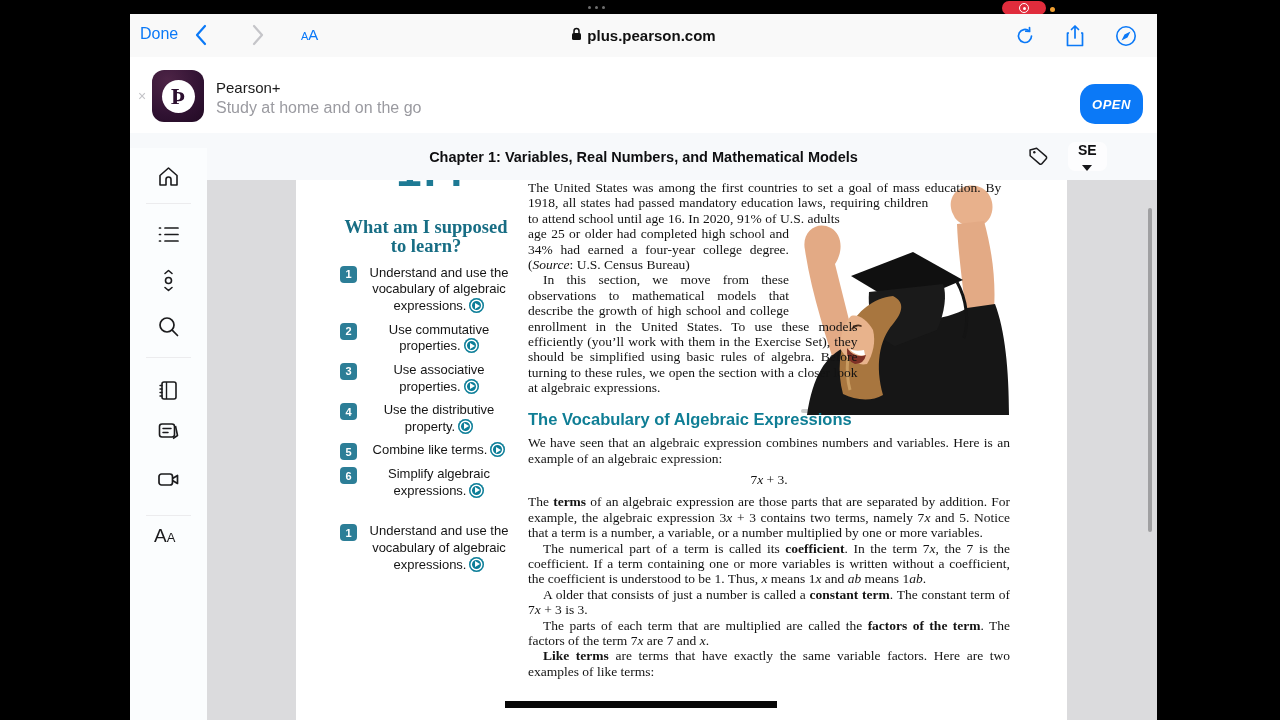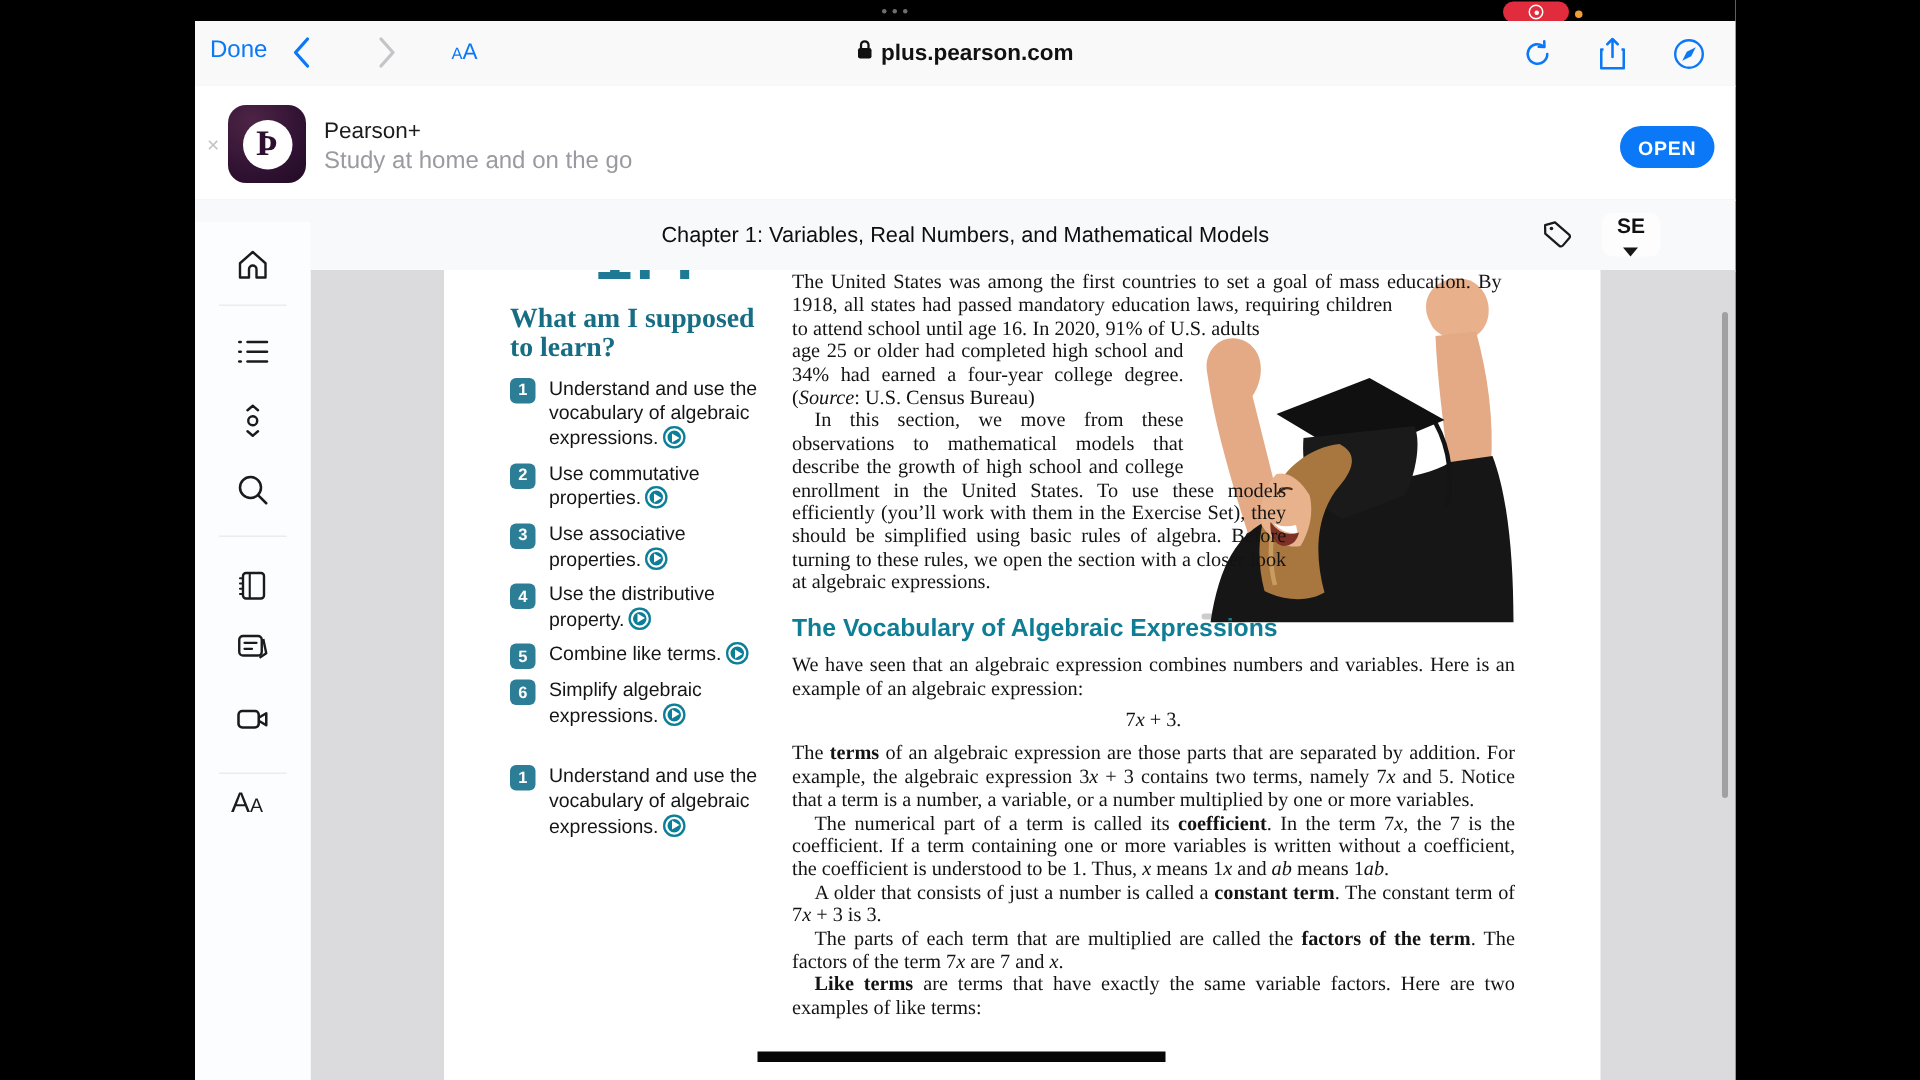--- a/index.html
+++ b/index.html
@@ -28,26 +28,26 @@
   
   .banner{position:absolute;left:0;top:57px;width:100%;height:76px;background:#fff;border-bottom:1px solid #e7e7e9;}
   .banner-x{position:absolute;left:8px;top:32px;color:#c3c3c7;font-size:14px;line-height:14px;}
   .app-icon{position:absolute;left:22px;top:13px;width:52px;height:52px;border-radius:12px;
     background:radial-gradient(120% 120% at 30% 20%,#4d2446 0%,#301232 55%,#1d081f 100%);
     display:flex;align-items:center;justify-content:center;}
   .app-icon .pcircle{width:33px;height:33px;border-radius:50%;background:#fff;display:flex;align-items:center;justify-content:center;
     font-family:"Liberation Serif",serif;font-weight:700;font-size:24px;color:#2d1030;}
   .banner-title{position:absolute;left:86px;top:22px;font-size:15px;color:#1b1b1b;}
   .banner-sub{position:absolute;left:86px;top:42px;font-size:16px;color:#9a9aa0;}
-  .open-btn{position:absolute;left:950px;top:27px;width:63px;height:28px;border-radius:15px;background:#0b79f7;
-    color:#fff;font-size:13px;font-weight:700;letter-spacing:.5px;display:flex;align-items:center;justify-content:center;border:none;}
+  .open-btn{position:absolute;left:950px;top:27px;width:63px;height:40px;border-radius:15px;background:#0b79f7;
+    color:#fff;font-size:13px;font-weight:700;letter-spacing:.5px;display:flex;align-items:center;justify-content:center;border:none;font-style:italic;}
   
   .reader-header{position:absolute;left:0;top:133px;width:100%;height:47px;background:#f7f9fb;border-bottom:1px solid #e3e5e7;}
   .chapter-title{position:absolute;left:0;right:0;top:0;height:47px;display:flex;align-items:center;justify-content:center;
-    font-size:14.5px;font-weight:400;color:#0e0e10;}
+    font-size:14.5px;font-weight:700;color:#0e0e10;}
   .tag-btn{position:absolute;left:898px;top:13px;color:#1b1b1d;}
   .se-btn{position:absolute;left:938px;top:9px;height:29px;padding:0 10px;border-radius:7px;background:#fdfdfe;
     display:flex;align-items:center;gap:7px;flex-direction:column;}
   .se-label{font-size:14px;font-weight:700;color:#101012;}
   .se-caret{width:0;height:0;border-left:5px solid transparent;border-right:5px solid transparent;border-top:6px solid #17171a;}
   
   .sidebar{position:absolute;left:0;top:148px;width:77px;height:572px;background:#fbfdfe;z-index:3;}
   .sb-icon{position:absolute;left:27px;width:23px;height:23px;color:#1b1b1d;}
   .sb-div{position:absolute;left:16px;width:45px;height:1px;background:#ececee;}
   .sb-aa{position:absolute;left:24px;font-size:19px;color:#1b1b1d;font-weight:400;}
@@ -55,21 +55,21 @@
   
   .main{position:absolute;left:77px;top:180px;width:950px;height:540px;display:flex;}
   .gutter{background:#dbdbdd;height:540px;}
   .gutter.left{width:89px;}
   .gutter.right{width:90px;position:relative;}
   .scroll-thumb{position:absolute;left:81px;top:28px;width:4px;height:324px;border-radius:2px;background:#a0a0a2;}
   .page{width:771px;height:540px;background:#fff;position:relative;overflow:hidden;}
   
   .secnum-clip{position:absolute;left:100px;top:0;width:95px;height:13px;overflow:hidden;}
   .secnum{display:block;margin-top:-33px;font-size:46px;line-height:46px;font-weight:700;color:#1e7a94;letter-spacing:2px;}
-  .leftcol{position:absolute;left:44px;top:24px;width:172px;}
+  .leftcol{position:absolute;left:44px;top:38px;width:172px;text-align:center;}
   .obj-head{font-family:"Liberation Serif",serif;font-weight:700;font-size:18.5px;line-height:1.05;color:#176d84;margin:0;}
   .obj-intro{font-size:13px;line-height:1.25;color:#151515;margin:9px 0 0 0;}
   .obj-list{margin:8px 0 0 0;padding:0;list-style:none;}
   .obj-item{position:relative;padding-left:26px;margin-bottom:7px;font-size:13px;line-height:1.28;color:#151515;}
   .obj-badge{position:absolute;left:0;top:1px;width:17px;height:17px;border-radius:4px;background:#2c7e97;
     color:#fff;font-size:11px;font-weight:700;display:flex;align-items:center;justify-content:center;}
   .play{display:inline-block;width:15px;height:15px;border-radius:50%;background:#0c7e98;vertical-align:-3px;margin-left:3px;
     box-shadow:inset 0 0 0 1.5px #0c7e98, inset 0 0 0 3px #ffffff;position:relative;}
   .play::before{content:"";position:absolute;left:6px;top:4.5px;width:0;height:0;
     border-left:5px solid #fff;border-top:3px solid transparent;border-bottom:3px solid transparent;}

